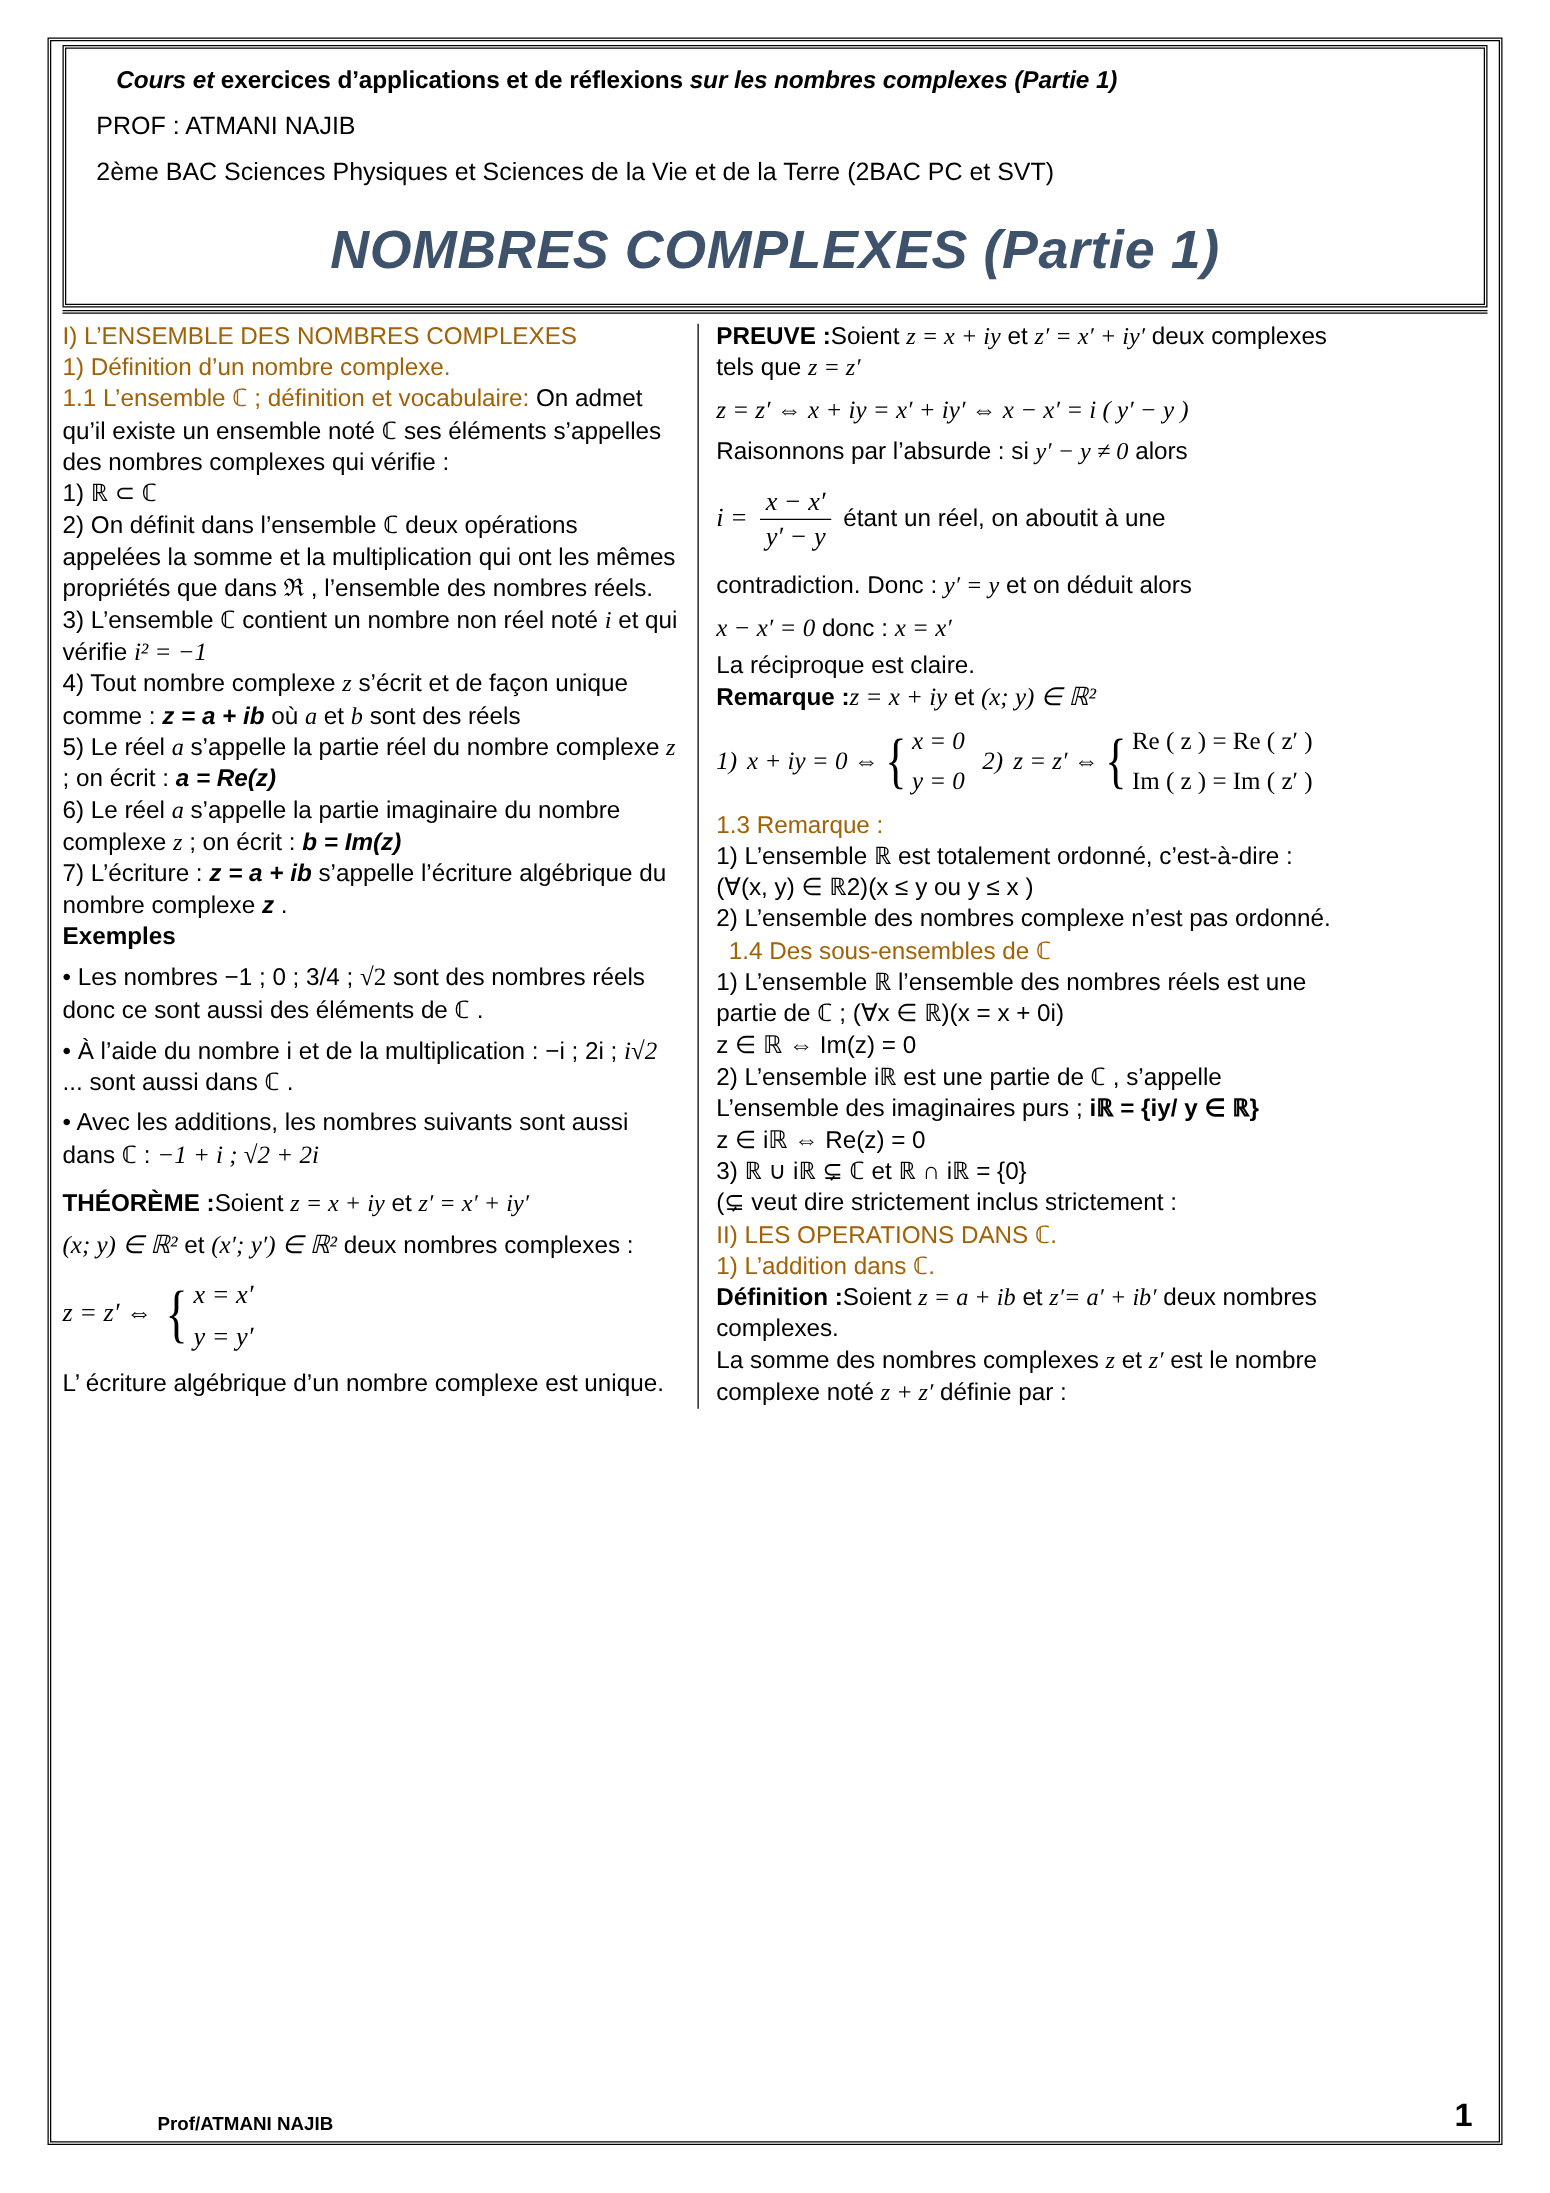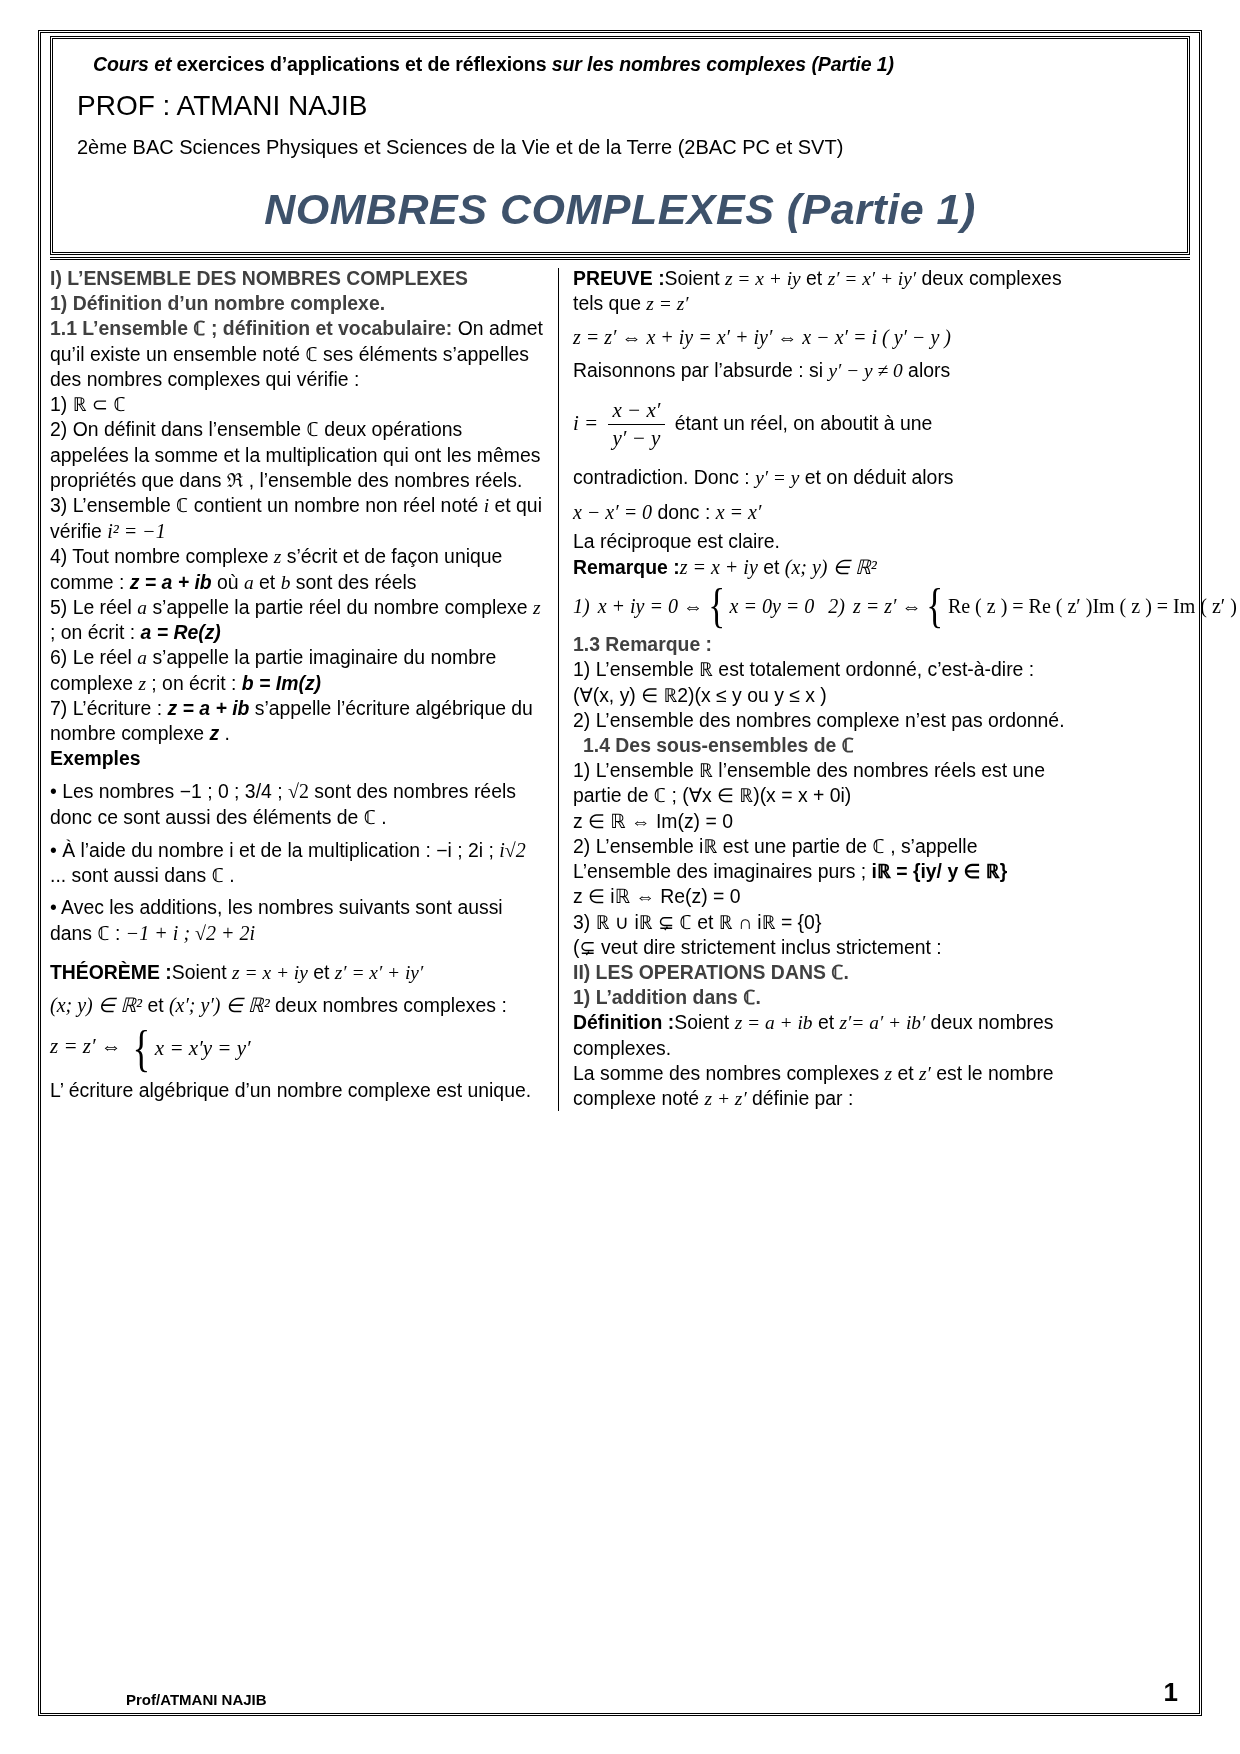--- a/index.html
+++ b/index.html
@@ -47,21 +47,21 @@
   }
   .hdr-line1 {
     font-size: 19.5px;
     font-weight: bold;
     letter-spacing: -0.1px;
     padding-left: 22px;
     white-space: nowrap;
   }
   .hdr-line1 .it { font-style: italic; }
   .hdr-line2 {
-    font-size: 28px;
+    font-size: 20px;
     margin-top: 14px;
     padding-left: 6px;
   }
   .hdr-line3 {
     font-size: 20px;
     margin-top: 14px;
     padding-left: 6px;
   }
   .main-title {
     text-align: center;
@@ -97,21 +97,21 @@
   .col-right {
     width: 500px;
     padding-left: 4px;
   }
 
   p.t {
     margin: 0;
     font-size: 19.4px;
     line-height: 1.30;
   }
-  .red { color: #404040; font-weight: bold; }
+  .red { color: #a16207; font-weight: normal; }
   .bold { font-weight: bold; }
   .it { font-style: italic; }
   .mi { font-style: italic; font-family: "Liberation Serif", serif; }
   .ser { font-family: "Liberation Serif", serif; }
   .gap-s { height: 7px; }
   .gap-m { height: 13px; }
 
   
   .math {
     font-family: "Liberation Serif", serif;
@@ -143,20 +143,21 @@
   .sys .brace {
     font-size: 2.45em;
     font-family: "Liberation Serif", serif;
     line-height: 0.82;
     transform: scaleX(0.72);
     display: inline-block;
     font-weight: 300;
   }
   .sys .rows {
     display: inline-flex;
+    flex-direction: column;
     justify-content: space-between;
     margin-left: 1px;
   }
   .sys .rows span {
     display: block;
     line-height: 1.62;
     font-style: italic;
     white-space: nowrap;
   }
   .sys.upr .rows span { font-style: normal; }

